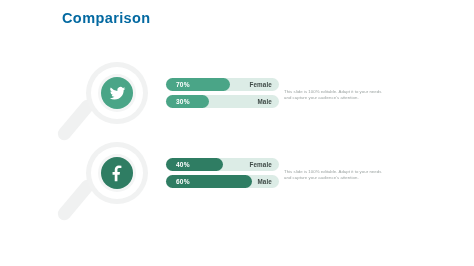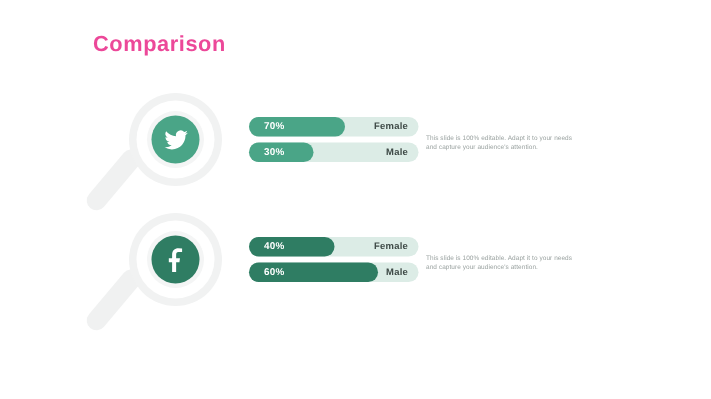--- a/index.html
+++ b/index.html
@@ -166,21 +166,21 @@
     line-height: 6.2px;
     color: #9aa2a0;
     letter-spacing: 0.05px;
   }
 </style>
 </head>
 <body style="background: rgb(255, 255, 255);">
 
 <div id="slide" style="background: rgb(255, 255, 255);">
 
-  <div id="page-title" style="color: #ec4899; margin-top: 12px;">Comparison</div>
+  <div id="page-title" style="color: #0369a1;">Comparison</div>
 
   <div class="comparison-row" id="row-0">
 
     <div class="magnifier">
       <div class="mag-handle"></div>
       <div class="mag-ring-outer"></div>
       <div class="mag-ring-inner"></div>
       <div class="mag-lens"></div>
       <div class="social-badge" id="badge-0" style="background: rgb(74, 165, 135);">
         <svg width="17" height="17" viewBox="0 0 24 24" aria-hidden="true">

